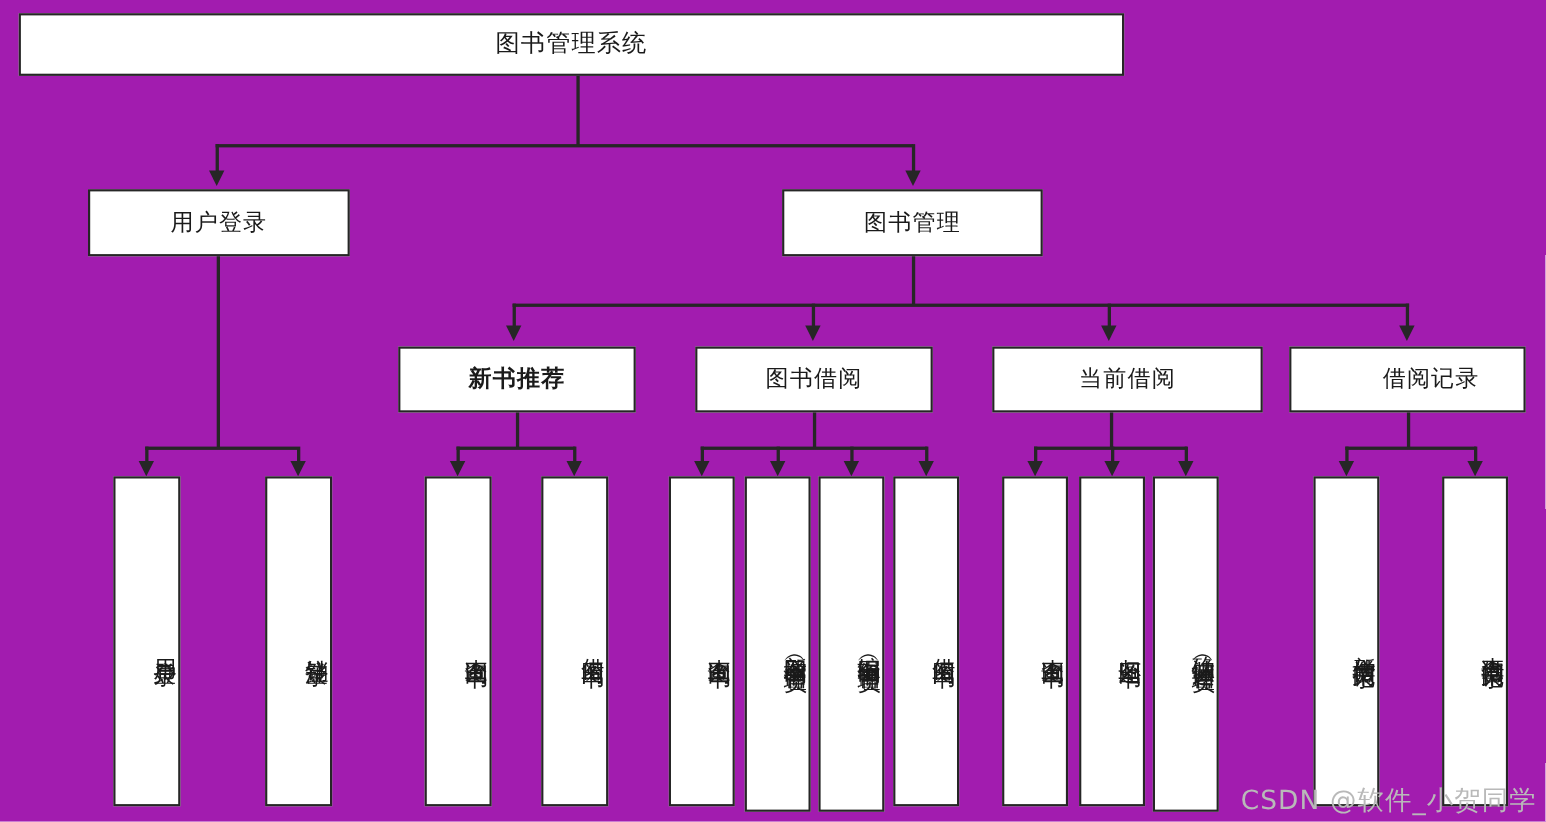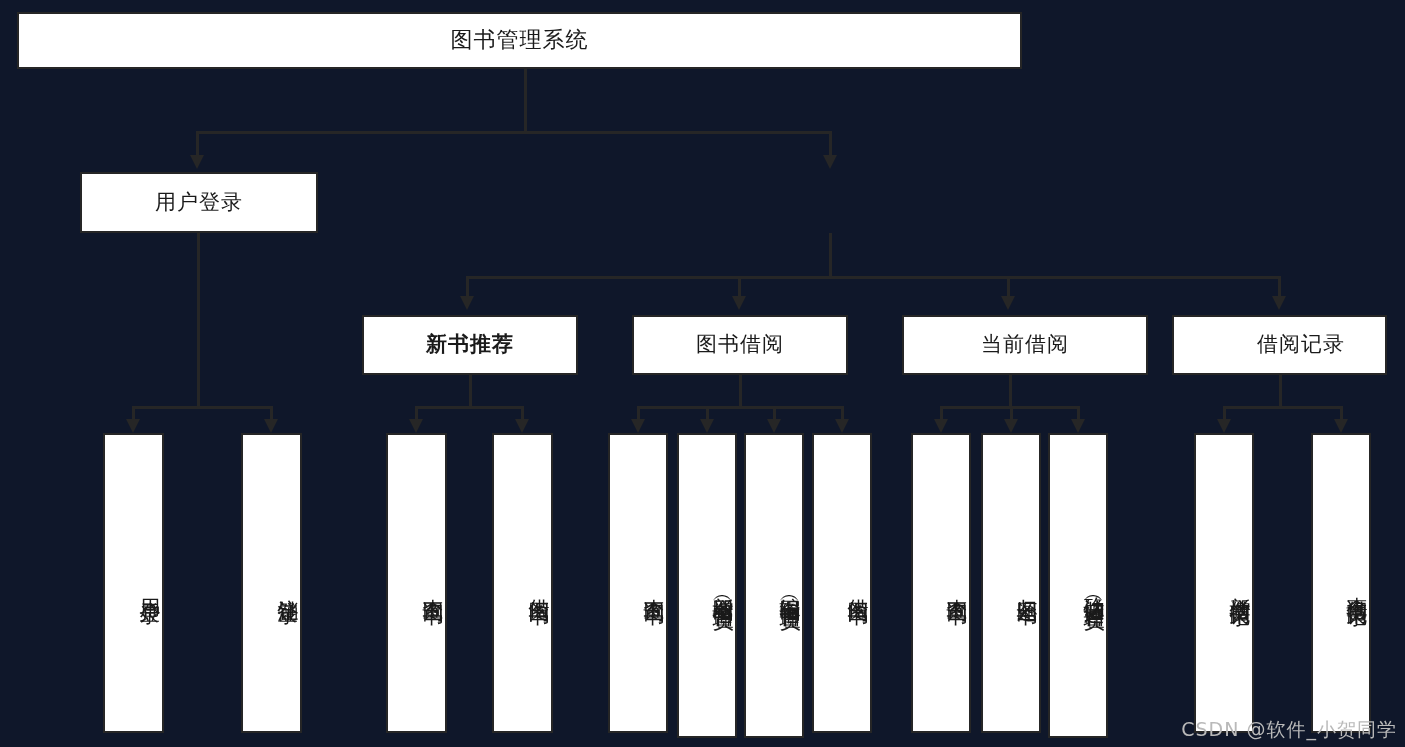--- a/index.html
+++ b/index.html
@@ -5,21 +5,21 @@
 <style>
   html,body{margin:0;padding:0;background:#ffffff;}
   body{
     font-family:"DejaVu Sans","Liberation Sans",sans-serif;
     color:#1c1c1c;
   }
   #canvas{
     position:relative;
     width:1405px;
     height:747px;
-    background:#0f172a;
+    background:#a21caf;
     overflow:hidden;
   }
   
   .node{
     position:absolute;
     box-sizing:border-box;
     border:2.5px solid #262626;
     background:#ffffff;
     display:flex;
     align-items:center;
@@ -58,21 +58,21 @@
     border-left:7px solid transparent;
     border-right:7px solid transparent;
     border-top:14px solid #262626;
   }
 
   
   #watermark{
     position:absolute;
     right:8px;
     bottom:4px;
-    font-size:19px;
+    font-size:24px;
     color:#b9b9b9;
     letter-spacing:1px;
     white-space:nowrap;
     pointer-events:none;
   }
 </style>
 </head>
 <body>
 
 <div id="canvas">
@@ -86,20 +86,23 @@
   <div class="ln hline" style="left:196px; top:131px; width:634px;"></div>
 
   <div class="ln vline" style="left:196px; top:131px; height:26px;"></div>
   <div class="arrow" style="left:190px; top:155px;"></div>
 
   <div class="ln vline" style="left:829px; top:131px; height:26px;"></div>
   <div class="arrow" style="left:823px; top:155px;"></div>
 
   <div class="node h" style="left:80px; top:172px; width:238px; height:61px;">
     <span>用户登录</span>
+  </div>
+  <div class="node h" style="left:711px; top:172px; width:237px; height:61px;">
+    <span>图书管理</span>
   </div>
 
   <div class="ln vline" style="left:197px; top:233px; height:175px;"></div>
   <div class="ln hline" style="left:132px; top:406px; width:138px;"></div>
   <div class="ln vline" style="left:132px; top:406px; height:15px;"></div>
   <div class="arrow" style="left:126px; top:419px;"></div>
   <div class="ln vline" style="left:270px; top:406px; height:15px;"></div>
   <div class="arrow" style="left:264px; top:419px;"></div>
 
   <div class="ln vline" style="left:829px; top:233px; height:45px;"></div>

